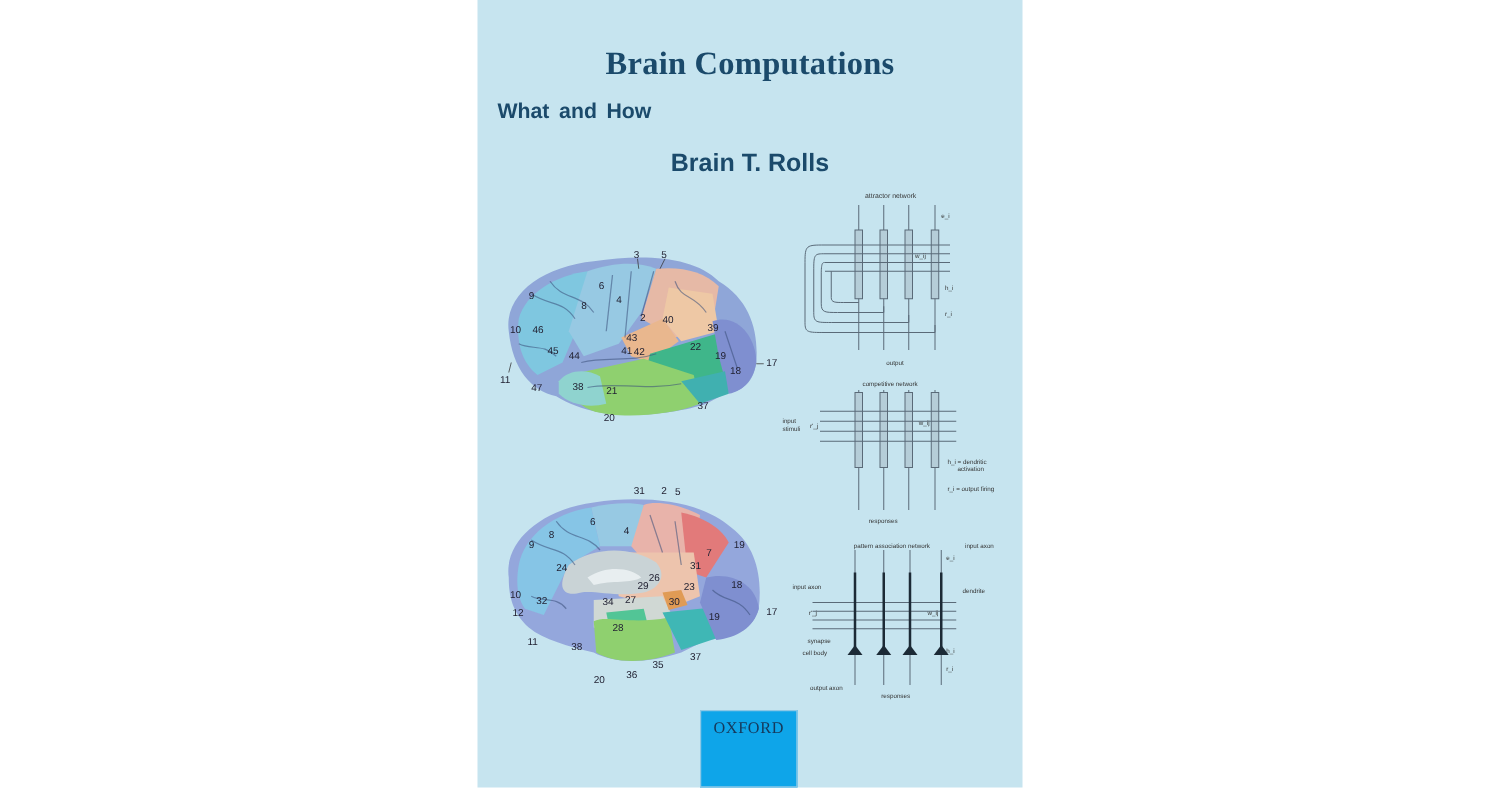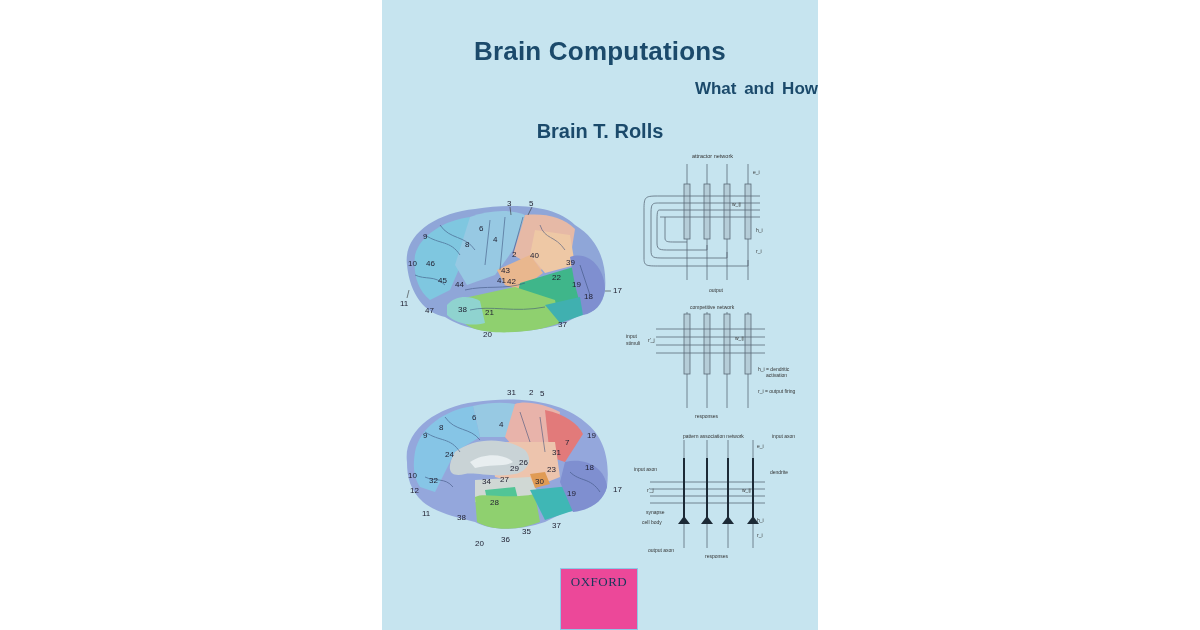--- a/index.html
+++ b/index.html
@@ -6,34 +6,34 @@
   body {
     width: 1200px; height: 630px; background: #ffffff; position: relative; overflow: hidden;
     font-family: "Liberation Sans", sans-serif;
   }
   .cover {
     position: absolute; left: 382px; top: 0; width: 436px; height: 630px;
     background: #c6e4ef;
   }
   .title {
     position: absolute; left: 0; width: 436px; top: 36px; text-align: center;
-    font-weight: bold; font-size: 26px; color: #1b4a6b; letter-spacing: 0.2px;
+    font-weight: bold; font-size: 26px; color: #1b4a6b; letter-spacing: 0.2px; font-family: Liberation Serif, serif;
   }
   .subtitle {
-    position: absolute; left: 0; width: 436px; top: 79px; text-align: right;
+    position: absolute; left: 16px; width: 436px; top: 79px; text-align: left;
     font-weight: bold; font-size: 17px; color: #1b4a6b; word-spacing: 3px;
   }
   .author {
     position: absolute; left: 0; width: 436px; top: 120px; text-align: center;
     font-weight: bold; font-size: 20px; color: #1b4a6b;
   }
   .fig { position: absolute; }
   .oxford {
     position: absolute; left: 560px; top: 568px; width: 78px; height: 62px;
-    background: #ec4899; border: 1px solid #8cc8e6; box-sizing: border-box;
+    background: #0ea5e9; border: 1px solid #8cc8e6; box-sizing: border-box;
   }
   .oxford span {
     display: block; text-align: center; margin-top: 5px;
     font-family: "Liberation Serif", serif; font-size: 13px; color: #16385a; letter-spacing: 0.5px;
   }
   svg text { font-family: "Liberation Sans", sans-serif; }
 </style>
 </head>
 <body>
 

